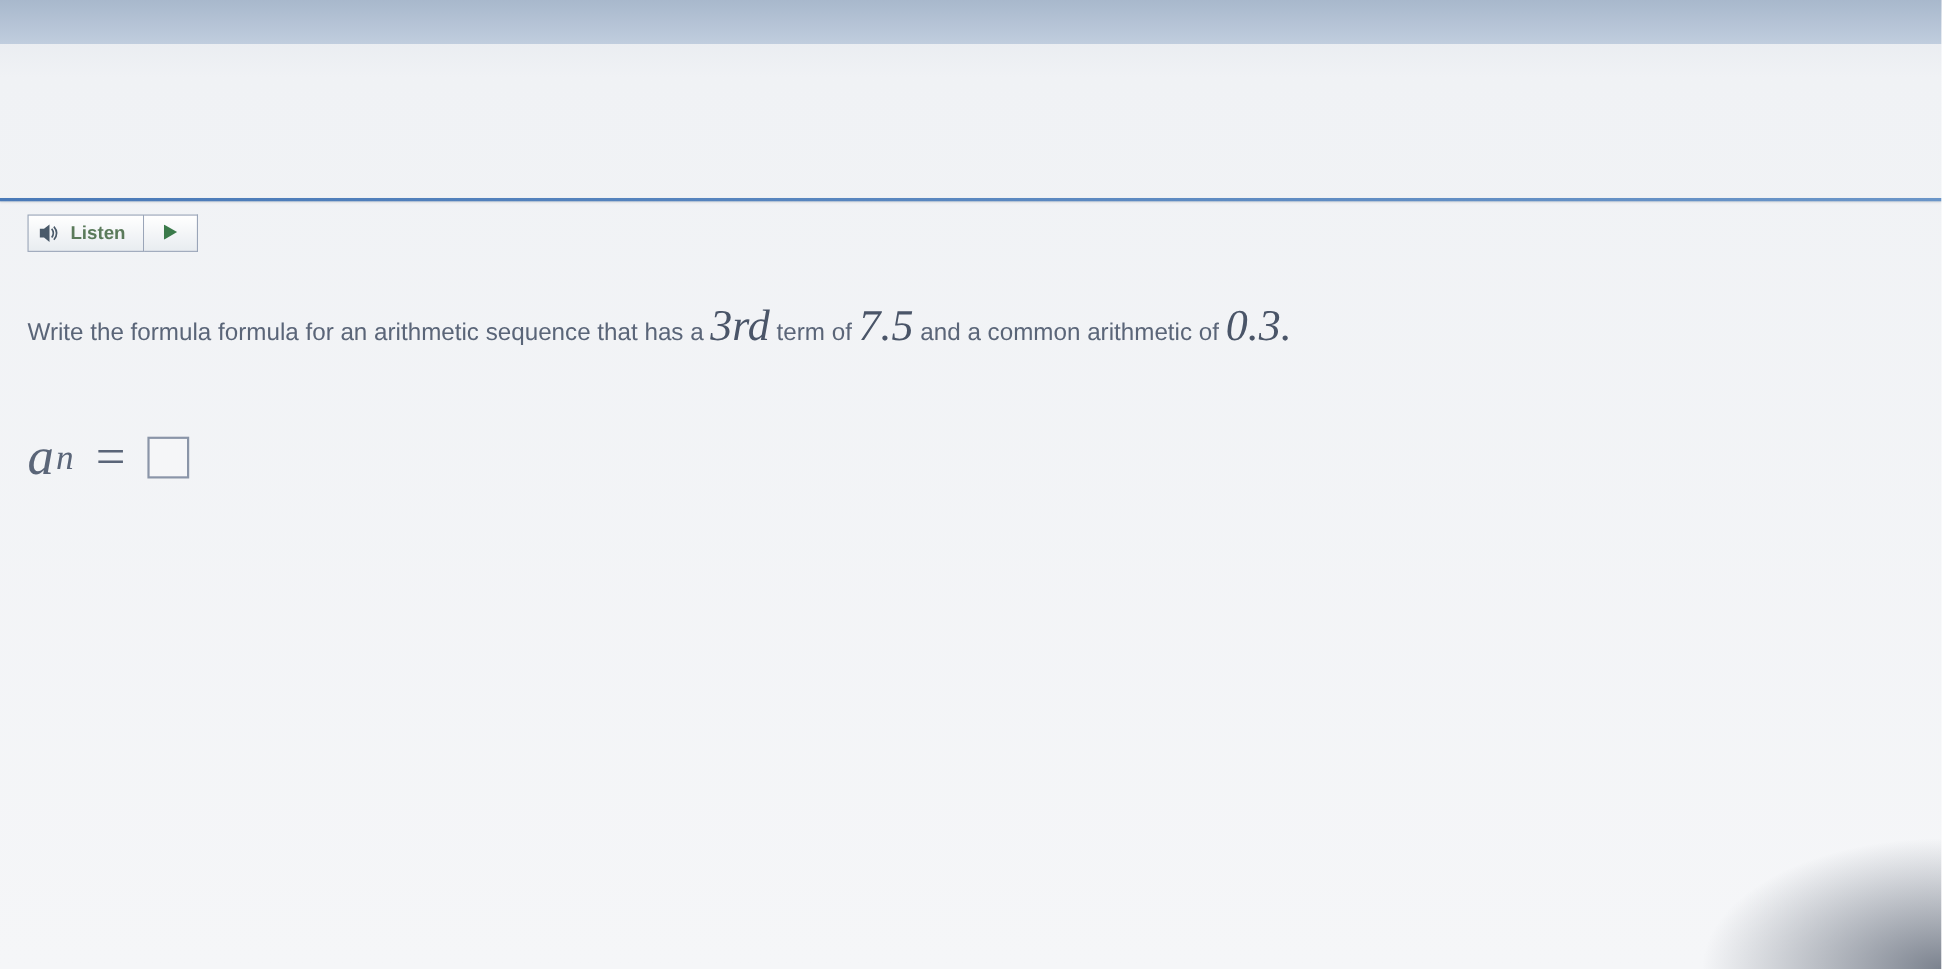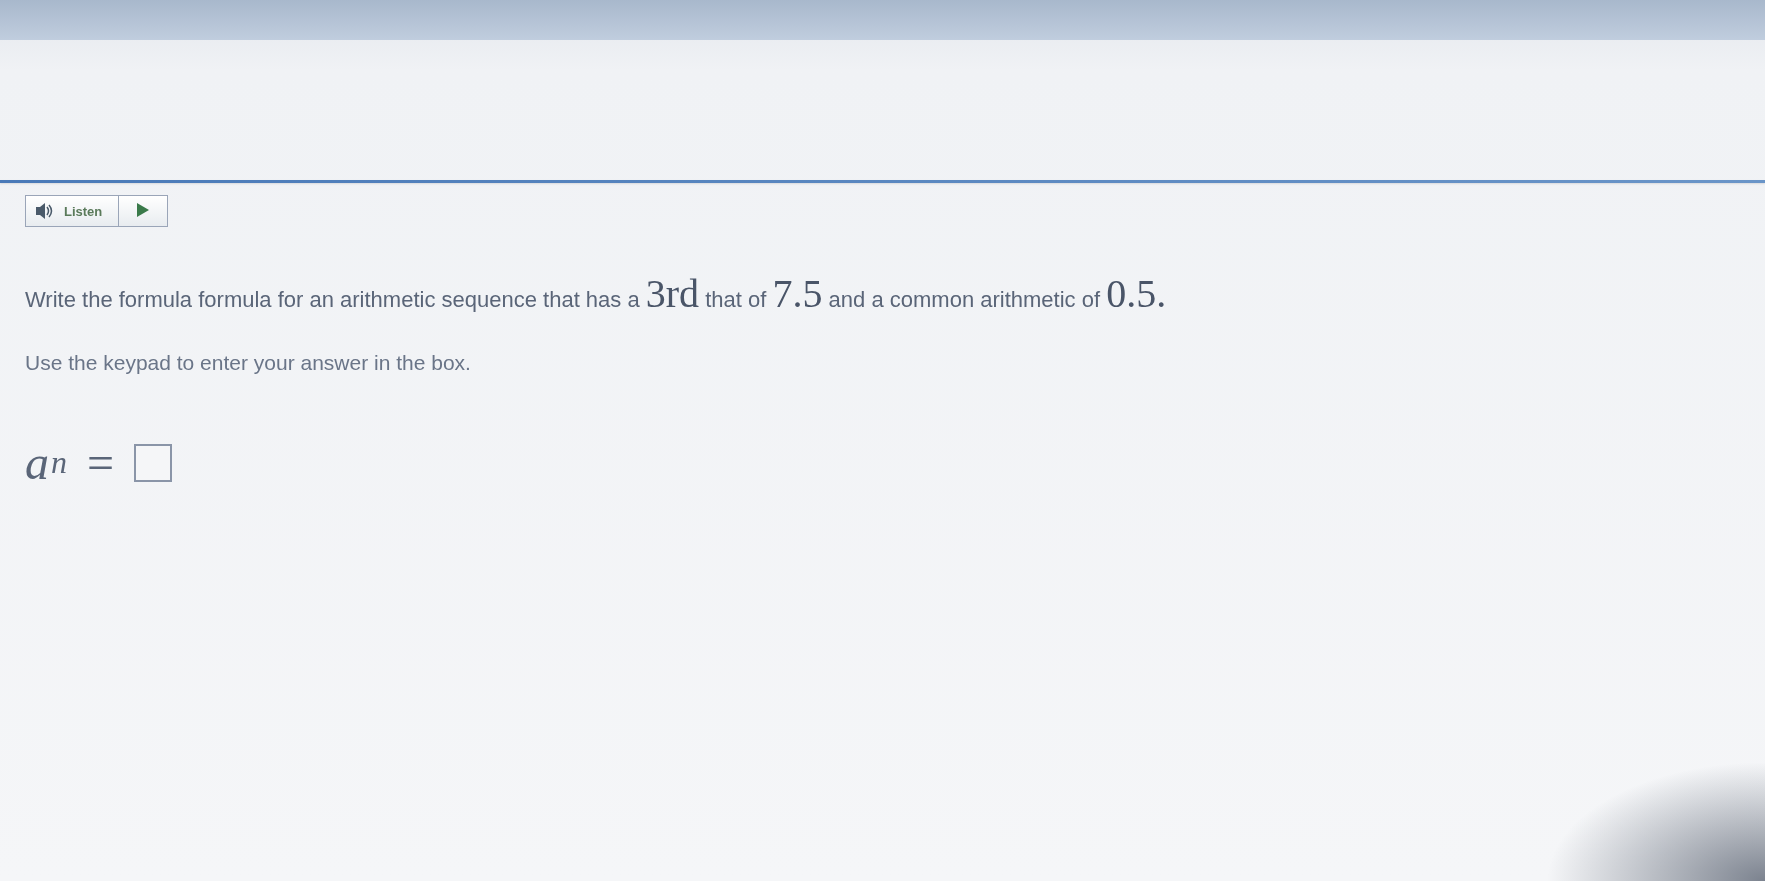--- a/index.html
+++ b/index.html
@@ -38,21 +38,21 @@
       margin: 12px 0 0 25px;
     }
     
     .listen-button {
       display: flex;
       align-items: center;
       background: linear-gradient(180deg, #ffffff 0%, #e8ecf0 100%);
       border: 1px solid #9aa5b8;
       padding: 6px 16px 6px 10px;
       cursor: pointer;
-      font-size: 13px;
+      font-size: 17px;
       font-weight: bold;
       color: #5a7a5a;
     }
     
     .listen-button .speaker-icon {
       margin-right: 8px;
       display: flex;
       align-items: center;
     }
     
@@ -72,20 +72,21 @@
       font-size: 22px;
       color: #5a6578;
       line-height: 1.6;
     }
     
     .question-text .big-serif {
       font-family: Georgia, 'Times New Roman', serif;
       font-size: 40px;
       color: #4a5568;
       vertical-align: baseline;
+      font-style: italic;
     }
     
     .instruction-text {
       margin: 25px 0 0 25px;
       font-size: 21px;
       color: #6a7588;
     }
     
     .formula-area {
       margin: 60px 0 0 25px;
@@ -154,24 +155,23 @@
     <button class="play-button">
       <span>
         <svg width="12" height="14" viewBox="0 0 12 14">
           <polygon points="0,0 12,7 0,14" fill="#3a7a4a"></polygon>
         </svg>
       </span>
     </button>
   </div>
 
   <div class="question-text">
-    <span>Write the formula formula for an arithmetic sequence that has a </span><span class="big-serif">3rd</span><span> that of </span><span class="big-serif">7.5</span><span> and a common arithmetic of </span><span class="big-serif">0.5.</span>
+    <span>Write the formula formula for an arithmetic sequence that has a </span><span class="big-serif">3rd</span><span> term of </span><span class="big-serif">7.5</span><span> and a common arithmetic of </span><span class="big-serif">0.3.</span>
   </div>
 
-  <div class="instruction-text">Use the keypad to enter your answer in the box.</div>
 
   <div class="formula-area">
     <span class="formula-var">a</span>
       <span class="formula-sub">n</span>
     <span class="formula-equals">=</span>
     <span class="answer-box"></span>
   </div>
 
 </div>
 

